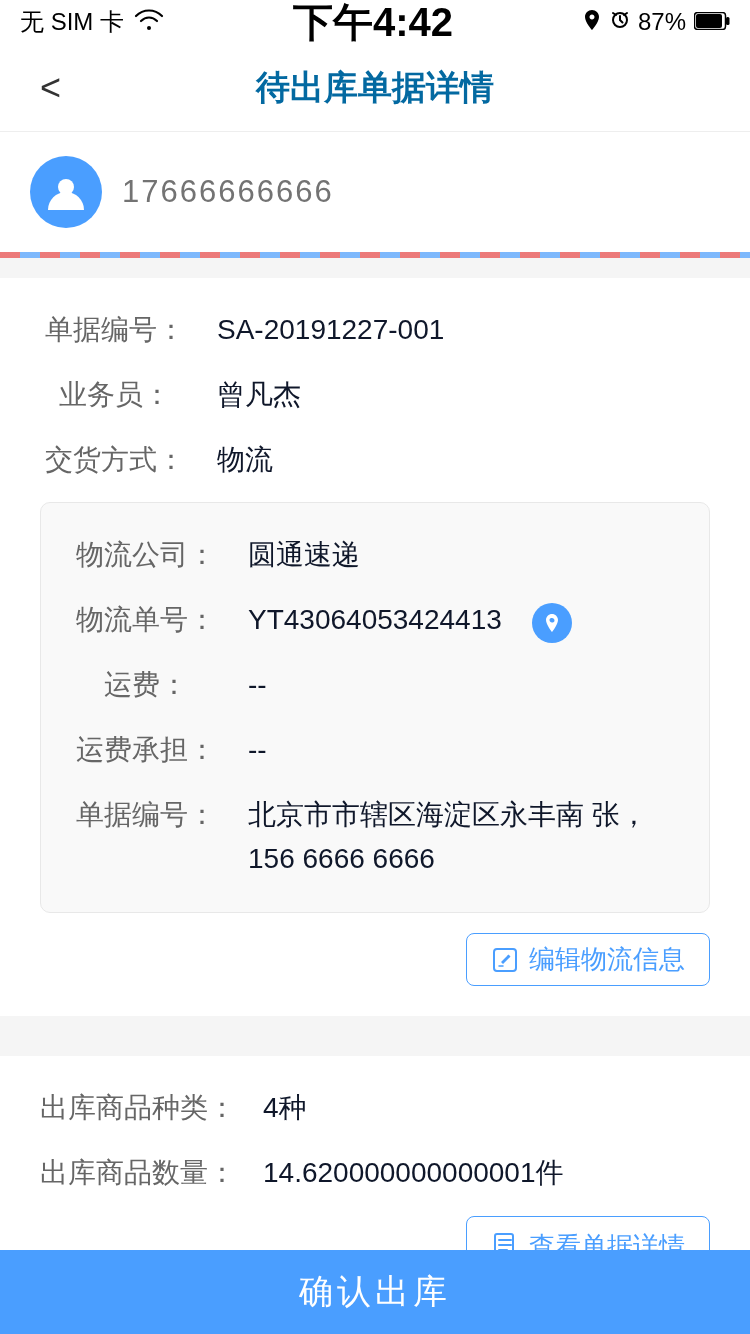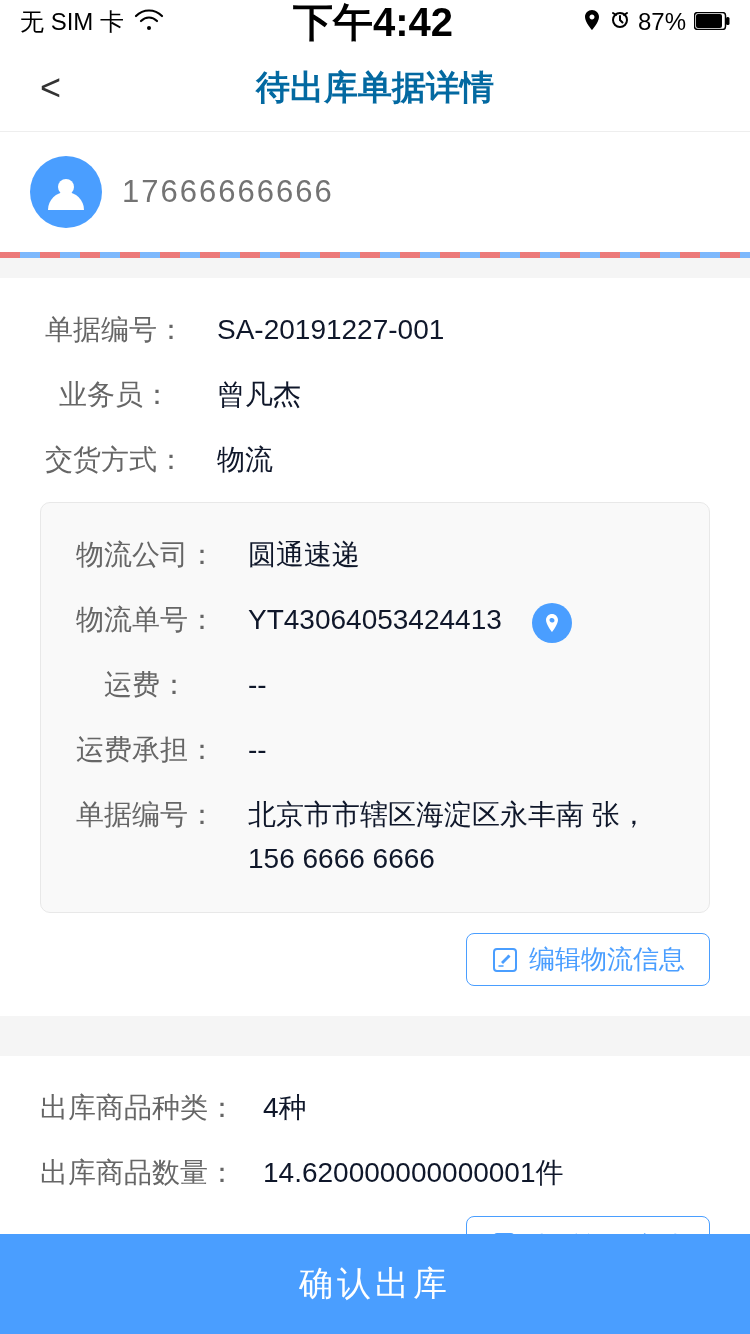--- a/index.html
+++ b/index.html
@@ -194,21 +194,21 @@
       background: #f5f5f5;
     }
 
     
     .confirm-btn-wrap {
       position: fixed;
       bottom: 0;
       left: 0;
       width: 750px;
       background: #4a9eff;
-      height: 100px;
+      height: 84px;
       display: flex;
       align-items: center;
       justify-content: center;
       cursor: pointer;
     }
     .confirm-btn-label {
       color: #fff;
       font-size: 34px;
       font-weight: 500;
       letter-spacing: 4px;

